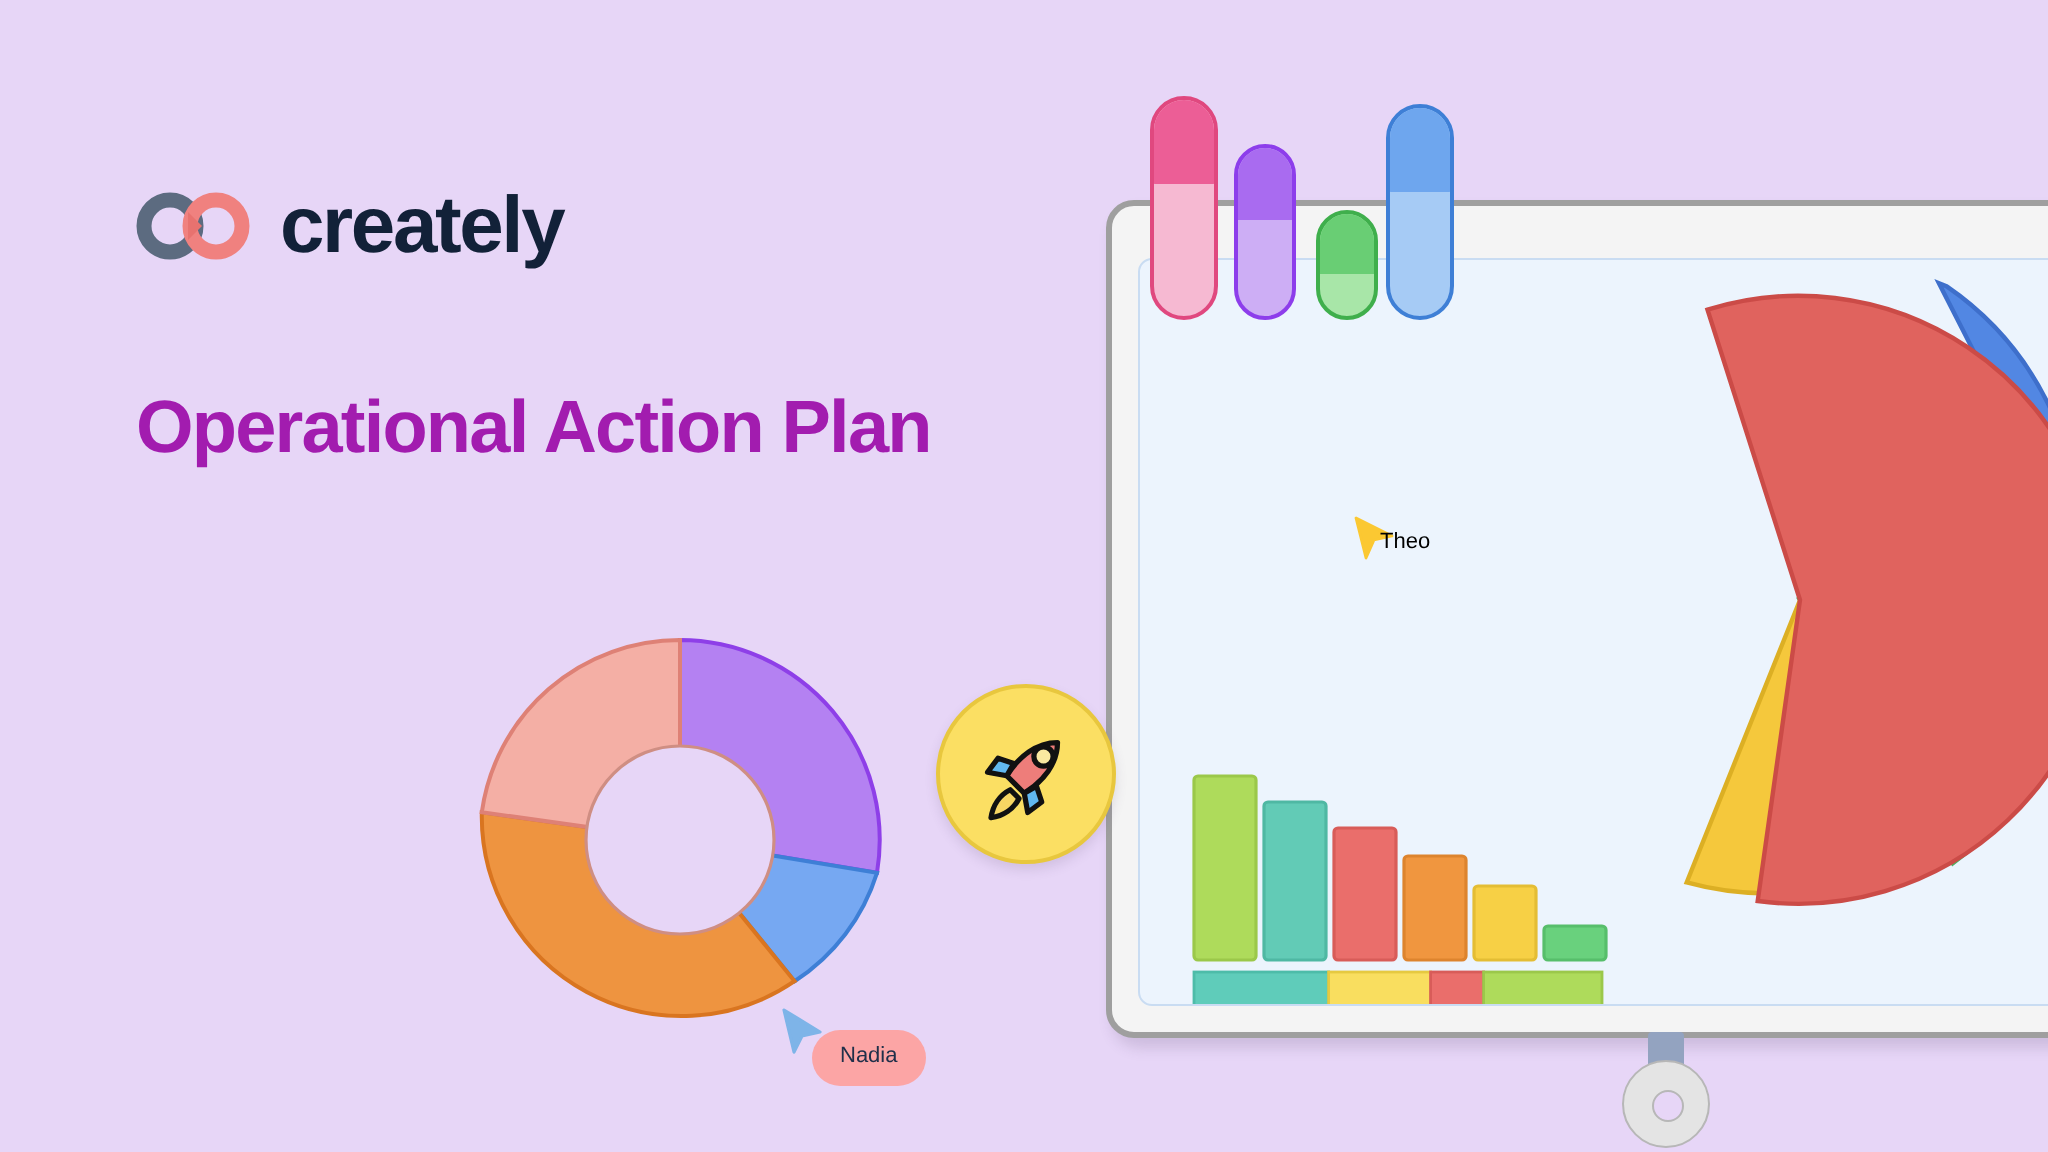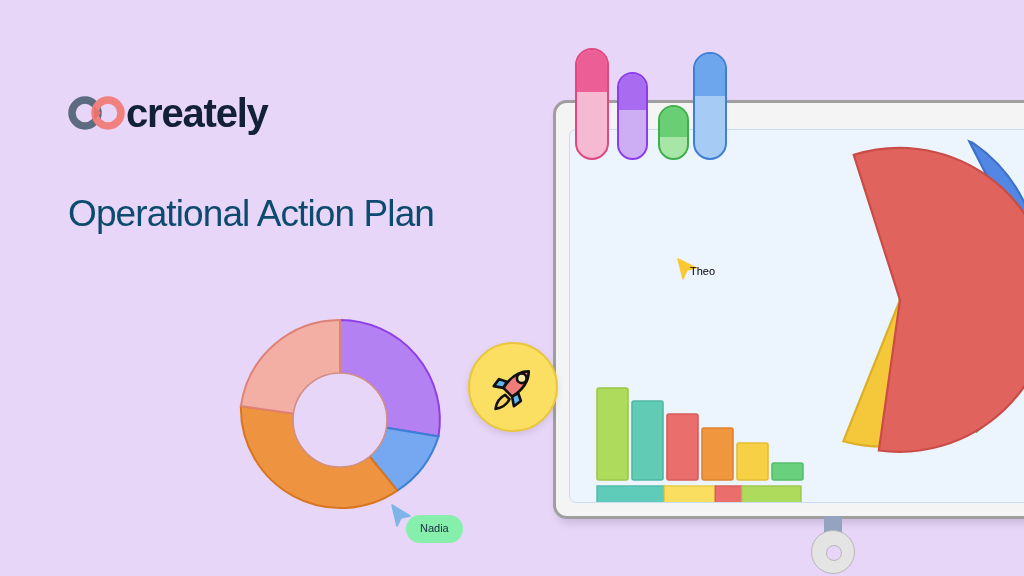--- a/index.html
+++ b/index.html
@@ -11,33 +11,33 @@
   #stage {
     position: relative;
     width: 1024px; height: 576px;
     background: #e7d6f7;
     overflow: hidden;
   }
 
   
   #brand {
     position: absolute; left: 68px; top: 93px;
-    display: flex; align-items: center; 
+    display: flex; align-items: center; gap: 14px;
   }
   #brand-mark { width: 58px; height: 36px; display: block; }
   #brand-name {
     font-size: 40px; font-weight: 700; letter-spacing: -1.2px;
     color: #122138; line-height: 1;
   }
 
   
   #page-title {
     position: absolute; left: 68px; top: 193px;
-    font-size: 37px; font-weight: 400; letter-spacing: -0.9px;
-    color: #0c4a6e; line-height: 1.12;
+    font-size: 37px; font-weight: 700; letter-spacing: -0.9px;
+    color: #a21caf; line-height: 1.12;
     white-space: nowrap;
   }
 
   
   #whiteboard {
     position: absolute; left: 553px; top: 100px;
     width: 520px; height: 419px;
     background: #f4f4f4;
     border: 3px solid #9f9f9f;
     border-radius: 14px;
@@ -103,21 +103,21 @@
   .cursor-pill {
     position: absolute;
     font-size: 11px; line-height: 1;
     padding: 8px 14px 9px;
     border-radius: 999px;
     white-space: nowrap;
   }
   #cursor-nadia { left: 389px; top: 503px; }
   #cursor-nadia .cursor-pill {
     left: 17px; top: 12px;
-    background: #86efac; color: #20304a;
+    background: #fca5a5; color: #20304a;
   }
 </style>
 </head>
 <body>
 
 <div id="stage">
 
   <div id="whiteboard">
     <div id="whiteboard-canvas">
 

